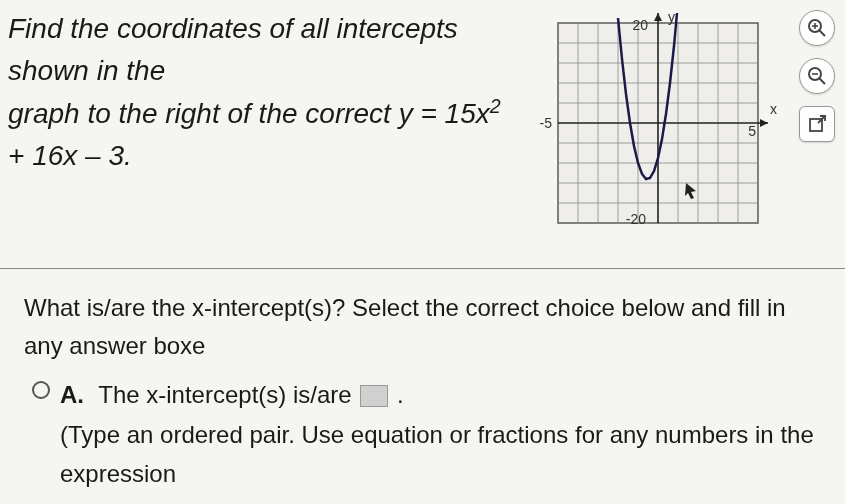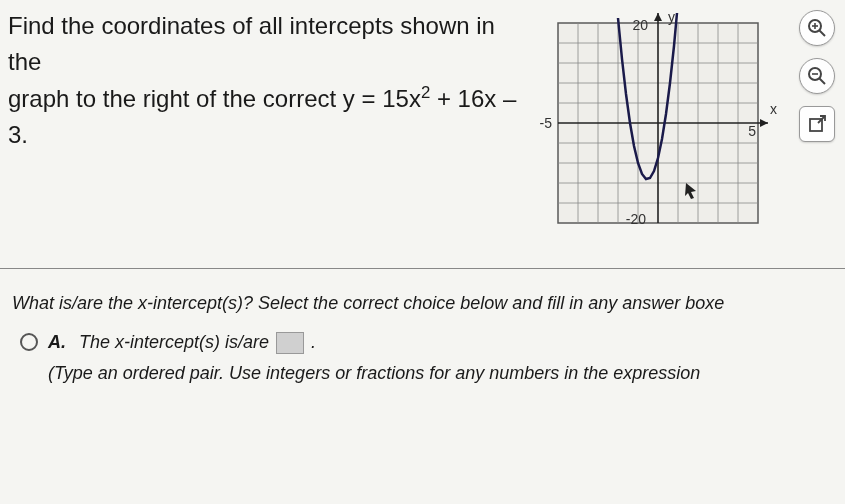--- a/index.html
+++ b/index.html
@@ -11,23 +11,24 @@
       color: #1a1a1a;
       position: relative;
       overflow: hidden;
     }
     .top-section {
       display: flex;
       padding: 8px 0 0 8px;
     }
     .question-text {
       flex: 1;
-      font-size: 24px;
+      font-size: 28px;
       line-height: 1.5;
       max-width: 510px;
+      font-style: italic;
     }
     .sup { font-size: 0.7em; vertical-align: super; }
     .graph-area {
       position: relative;
       width: 250px;
       height: 230px;
       margin-left: 10px;
     }
     .graph-svg {
       position: absolute;
@@ -55,24 +56,23 @@
       box-shadow: 0 1px 2px rgba(0,0,0,0.15);
     }
     .tool-btn.square { border-radius: 6px; }
     .divider {
       height: 1px;
       background: #888;
       margin: 30px 0 20px 0;
       width: 100%;
     }
     .answer-section {
-      padding: 0 12px;
-      font-size: 18px;
+      padding: 0 24px;
+      font-size: 24px;
       line-height: 1.6;
-      font-style: italic;
     }
     .choice {
       display: flex;
       align-items: flex-start;
       margin-top: 10px;
       padding-left: 8px;
     }
     .radio {
       width: 18px;
       height: 18px;
@@ -186,16 +186,16 @@
 <div class="answer-section">
   <div>What is/are the x-intercept(s)? Select the correct choice below and fill in any answer boxe</div>
 
   <div class="choice">
     <div class="radio"></div>
     <div class="choice-body">
       <span class="choice-label">A.</span>
       <span>The x-intercept(s) is/are </span>
       <span class="answer-box"></span>
       <span>.</span>
-      <span class="instruction">(Type an ordered pair. Use integers or fractions for any numbers in the expression</span>
+      <span class="instruction">(Type an ordered pair. Use equation or fractions for any numbers in the expression</span>
     </div>
   </div>
 </div>
 
 </body></html>

